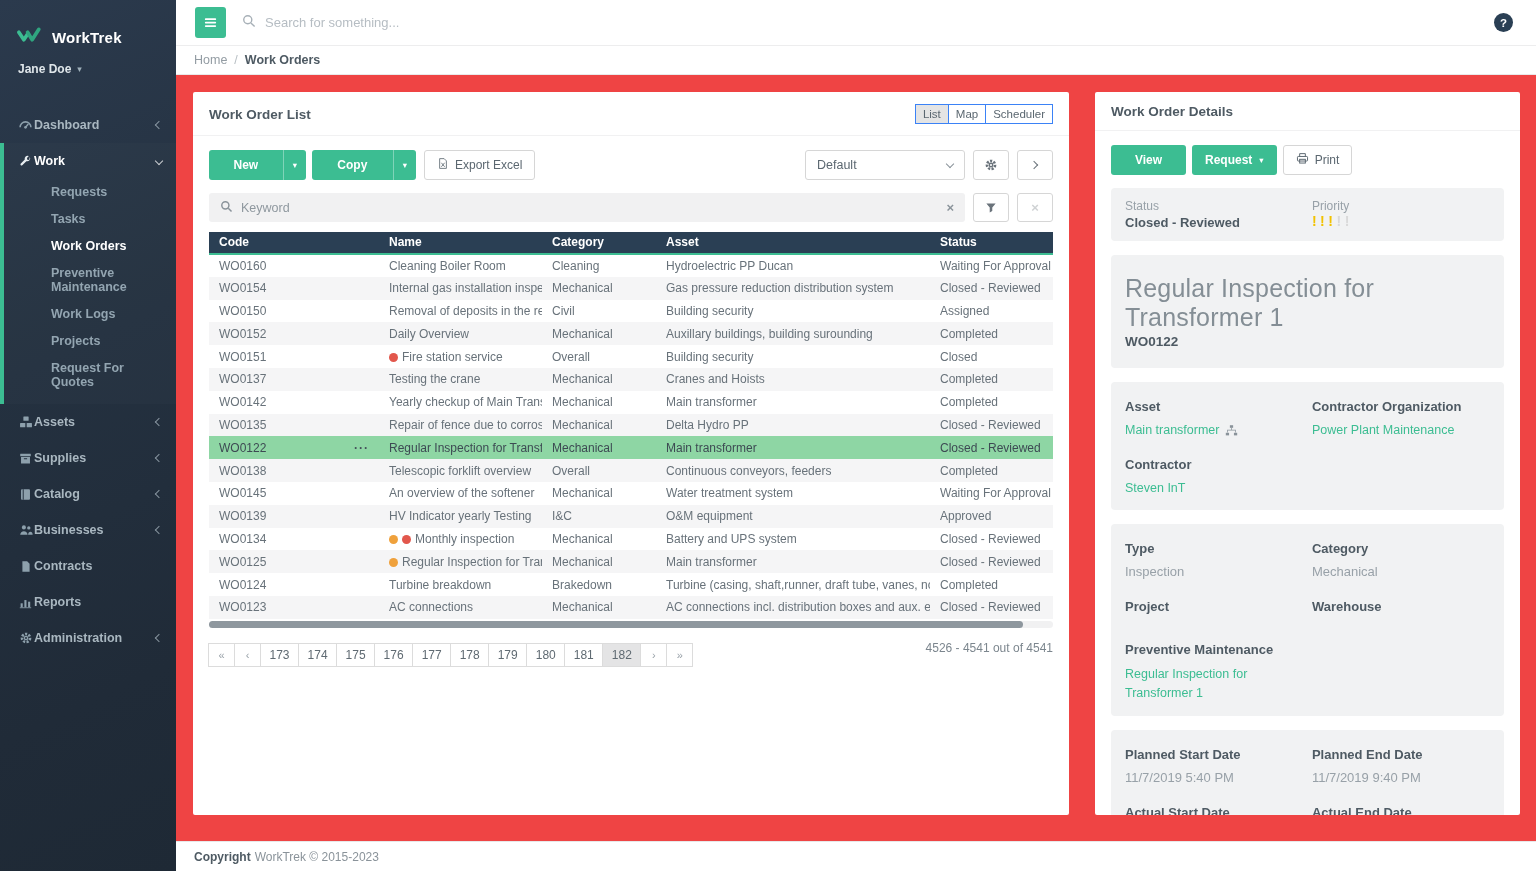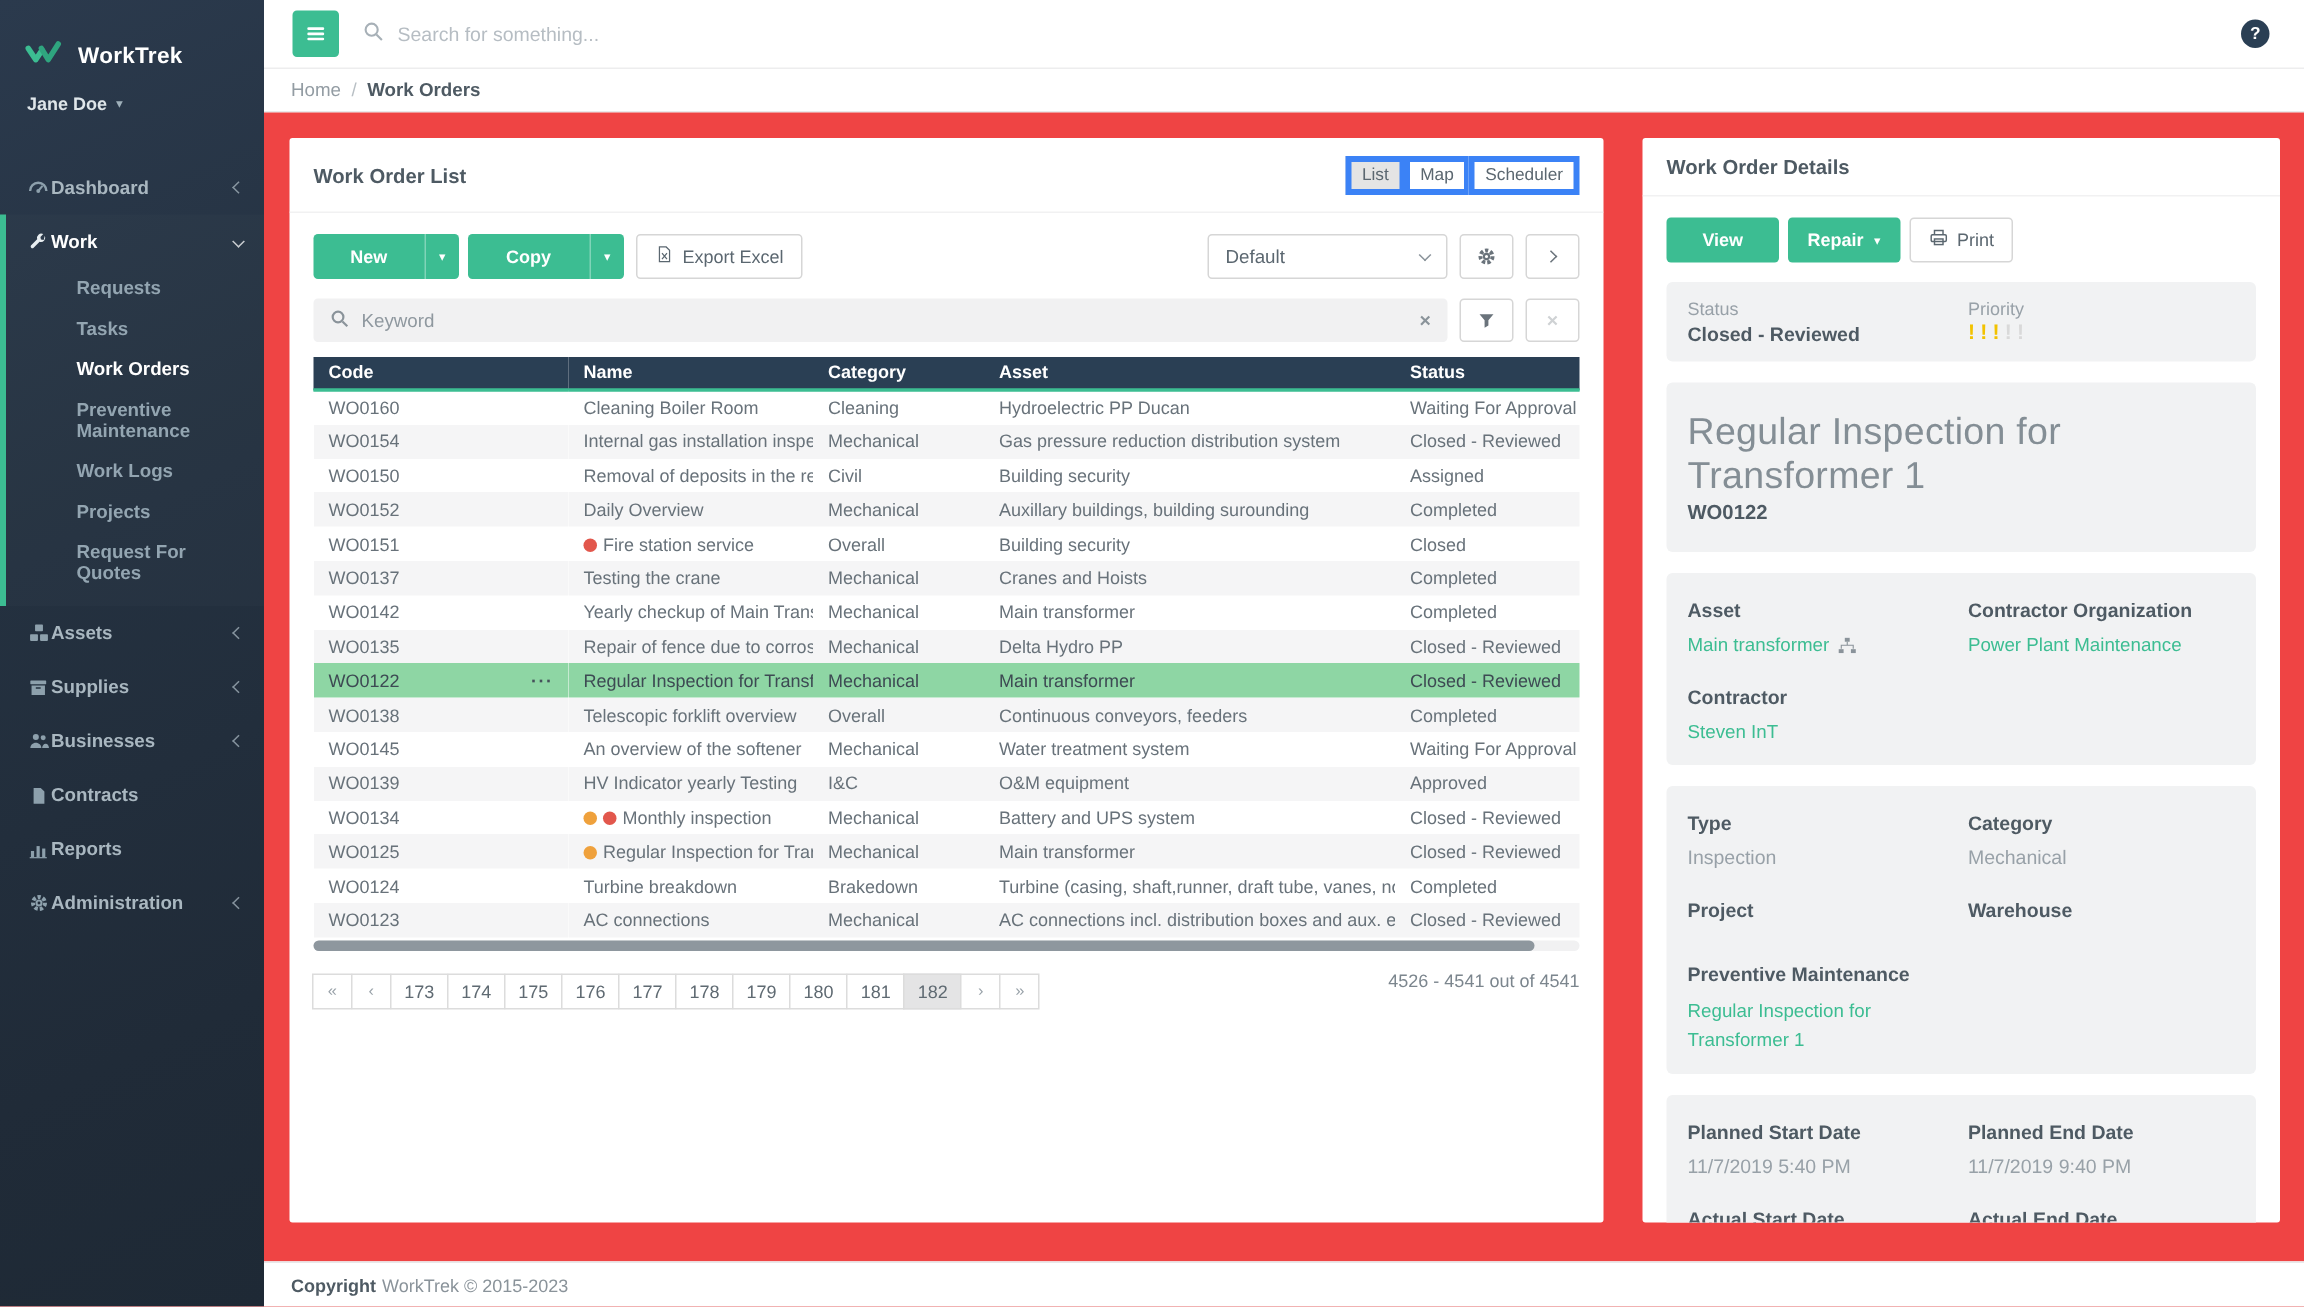--- a/index.html
+++ b/index.html
@@ -39,21 +39,21 @@
   .bc-sep{color:#b8bfc4;margin:0 7px}
   .bc-cur{color:#4e5a63;font-weight:700}
   .content{flex:1;background:#ef4444;padding:17px 16px 0 17px;display:flex;gap:26px;overflow:hidden}
   .card{background:#fff;border-radius:2px;height:723px;overflow:hidden}
   .list-card{width:876px;flex:none}
   .details-card{flex:1}
   .card-hd{display:flex;align-items:center;justify-content:space-between;padding:12px 16px 11px;border-bottom:1px solid #f1f1f2}
   .card-title{font-size:13.5px;font-weight:700;color:#4e5a63}
   
   .vt{display:flex}
-  .vt .vt-btn{font-size:11.5px;padding:3px 7px;border:4px solid #3b82f6;background:#fff;color:#5b6770;margin-left:-1px;cursor:pointer;font-family:inherit}
+  .vt .vt-btn{font-size:11.5px;padding:3px 7px;border:1px solid #3b82f6;background:#fff;color:#5b6770;margin-left:-1px;cursor:pointer;font-family:inherit}
   .vt .vt-btn.active{background:#e4e4e4}
   
   .toolbar{display:flex;align-items:center;padding:14px 16px 0}
   .btn-green{background:#3cbd92;color:#fff;border:none;border-radius:3px;height:30px;font-weight:700;font-size:12px;display:inline-flex;align-items:center;cursor:pointer;font-family:inherit}
   .split{padding:0}
   .split .sp-label{flex:1;text-align:center;padding:0 10px}
   .split .sp-caret{border-left:1px solid rgba(255,255,255,.35);padding:0 9px;font-size:8.5px;align-self:stretch;display:flex;align-items:center}
   .btn-new{width:97px;margin-right:6px}
   .btn-copy{width:104px}
   .btn-white{background:#fff;border:1px solid #d6d6d6;border-radius:3px;height:30px;color:#5b6770;font-size:12px;display:inline-flex;align-items:center;gap:6px;padding:0 12px;cursor:pointer;font-family:inherit}
@@ -180,20 +180,32 @@
         </div>
         <div class="group">
           <div class="menu-item">
             <span class="mi-icon">
               <svg viewBox="0 0 16 16" width="13" height="13" fill="currentColor">
                 <rect x="1.5" y="2" width="13" height="3.2" rx=".4"></rect>
                 <path d="M2.5 6.2h11V14h-11zM6 7.6h4v1.3H6z" fill-rule="evenodd"></path>
               </svg>
             </span>
             <span>Supplies</span>
+            <span class="chev left"></span>
+          </div>
+        </div>
+        <div class="group">
+          <div class="menu-item">
+            <span class="mi-icon">
+              <svg viewBox="0 0 16 16" width="13" height="13">
+                <rect x="2.5" y="1.5" width="11" height="13" rx="1.2" fill="currentColor"></rect>
+                <path d="M5.2 1.5v13" stroke="#243140" stroke-width="1.2"></path>
+              </svg>
+            </span>
+            <span>Catalog</span>
             <span class="chev left"></span>
           </div>
         </div>
         <div class="group">
           <div class="menu-item">
             <span class="mi-icon">
               <svg viewBox="0 0 16 16" width="14" height="14" fill="currentColor">
                 <circle cx="5.6" cy="5" r="2.3"></circle>
                 <circle cx="11.2" cy="5.6" r="1.9"></circle>
                 <path d="M1.4 13.4c0-2.3 1.9-4.1 4.2-4.1s4.2 1.8 4.2 4.1z"></path>
@@ -497,21 +509,21 @@
       </section>
 
       <aside class="card details-card">
         <div class="card-hd">
           <span class="card-title">Work Order Details</span>
         </div>
 
         <div class="d-buttons">
           <button class="btn-green btn-view">View</button>
           <button class="btn-green btn-actions">
-            <span>Repair</span>
+            <span>Request</span>
             <span class="caret">▾</span>
           </button>
           <button class="btn-white">
             <span><svg viewBox="0 0 16 16" width="13" height="13" fill="none" stroke="currentColor" stroke-width="1.2">
                   <path d="M4.5 5.5V2h7v3.5"></path>
                   <rect x="1.8" y="5.5" width="12.4" height="5.6" rx="1"></rect>
                   <rect x="4.5" y="9" width="7" height="4.6"></rect>
                 </svg></span>
             <span>Print</span>
           </button>

